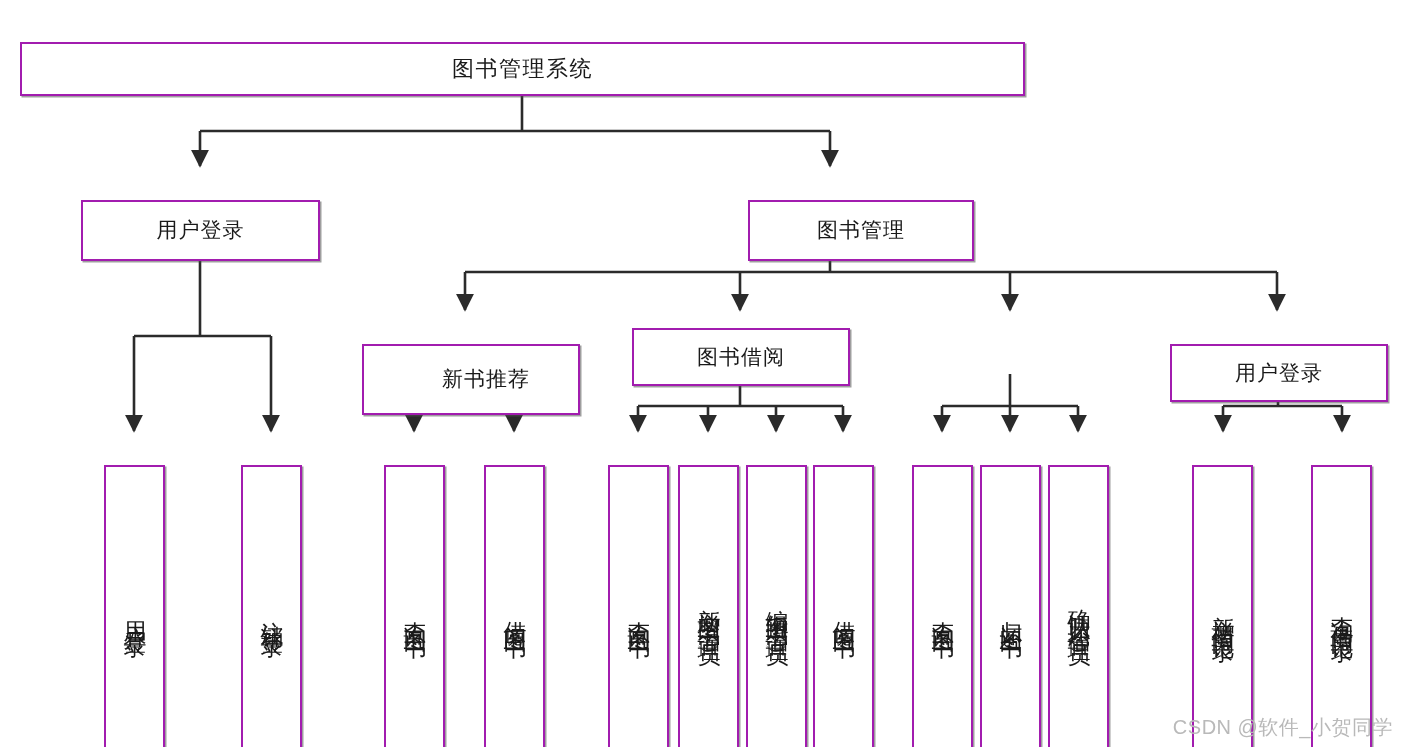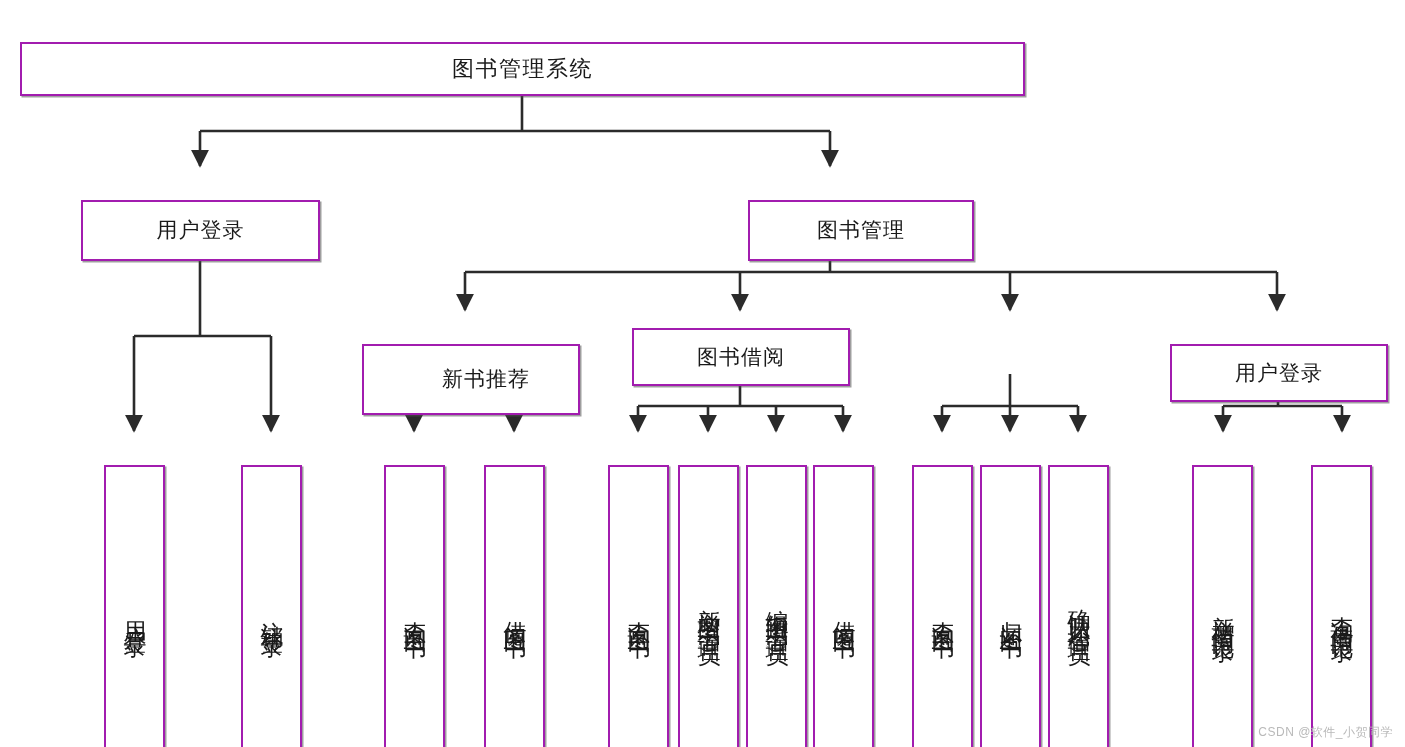--- a/index.html
+++ b/index.html
@@ -65,21 +65,21 @@
     white-space: nowrap;
     height: 100%;
     display: flex;
     align-items: center;
     justify-content: center;
   }
   #watermark {
     position: absolute;
     right: 12px;
     bottom: 6px;
-    font-size: 12px;
+    font-size: 20px;
     color: #b9b9b9;
     letter-spacing: 0.5px;
     white-space: nowrap;
   }
 </style>
 </head>
 <body>
 
 <div id="diagram-root">
 

